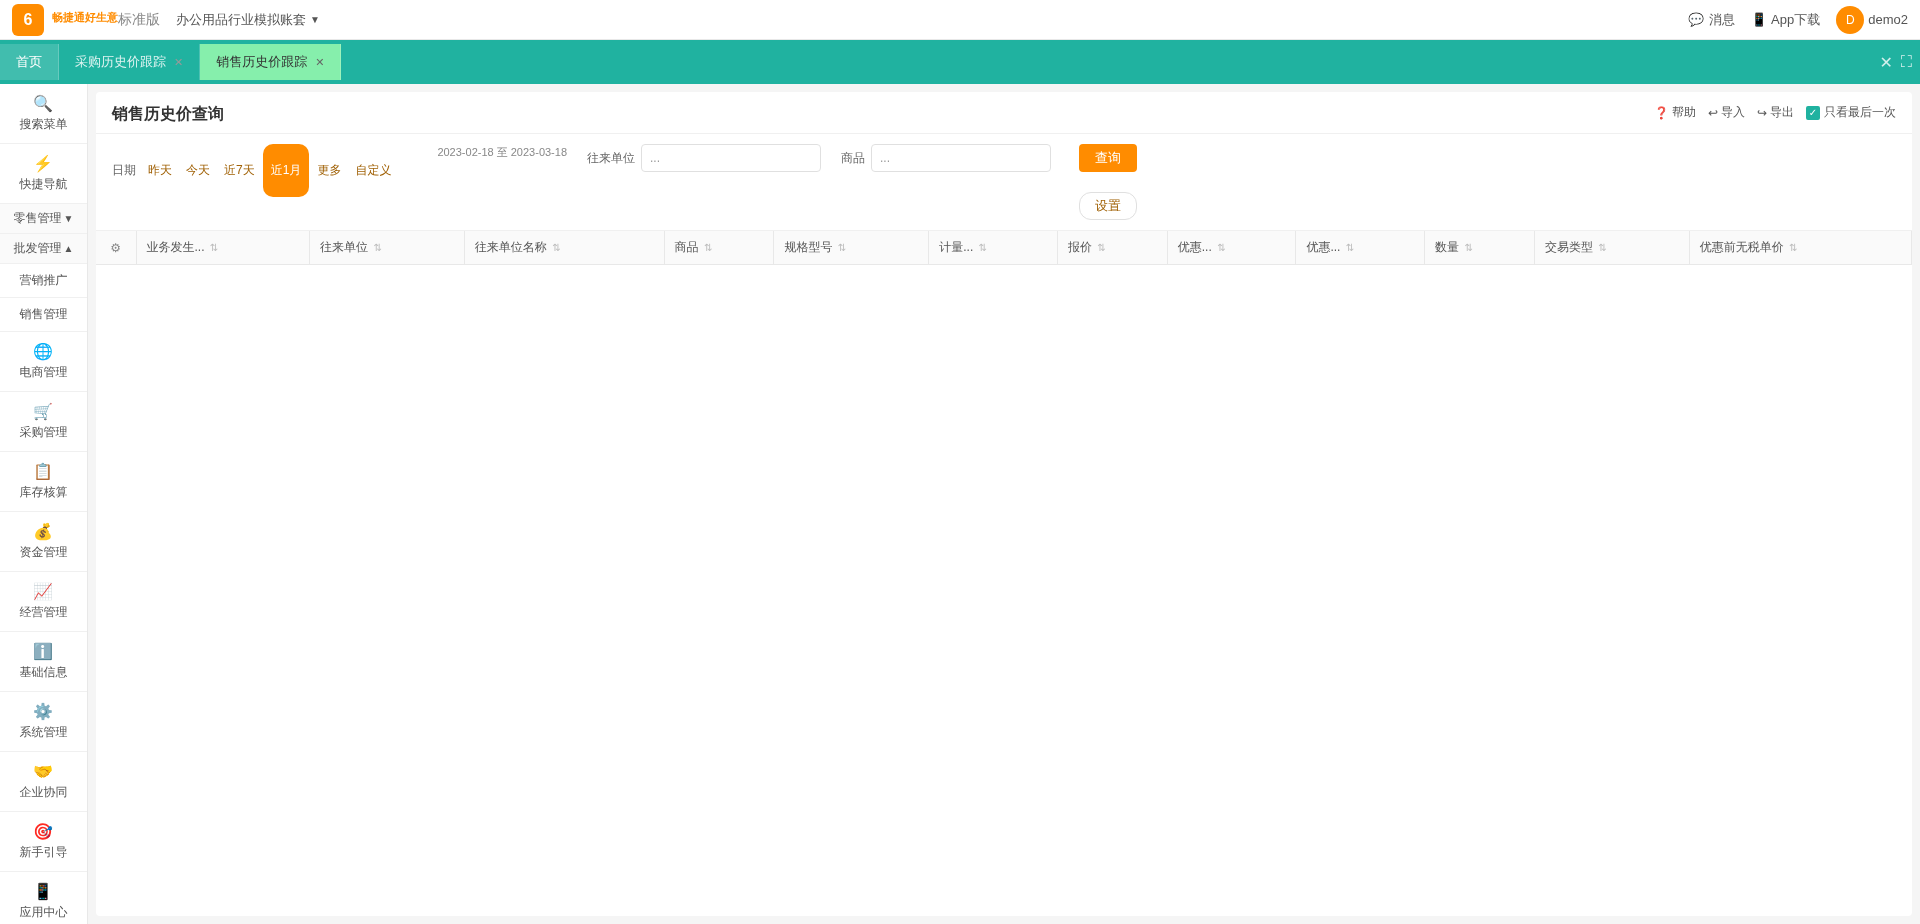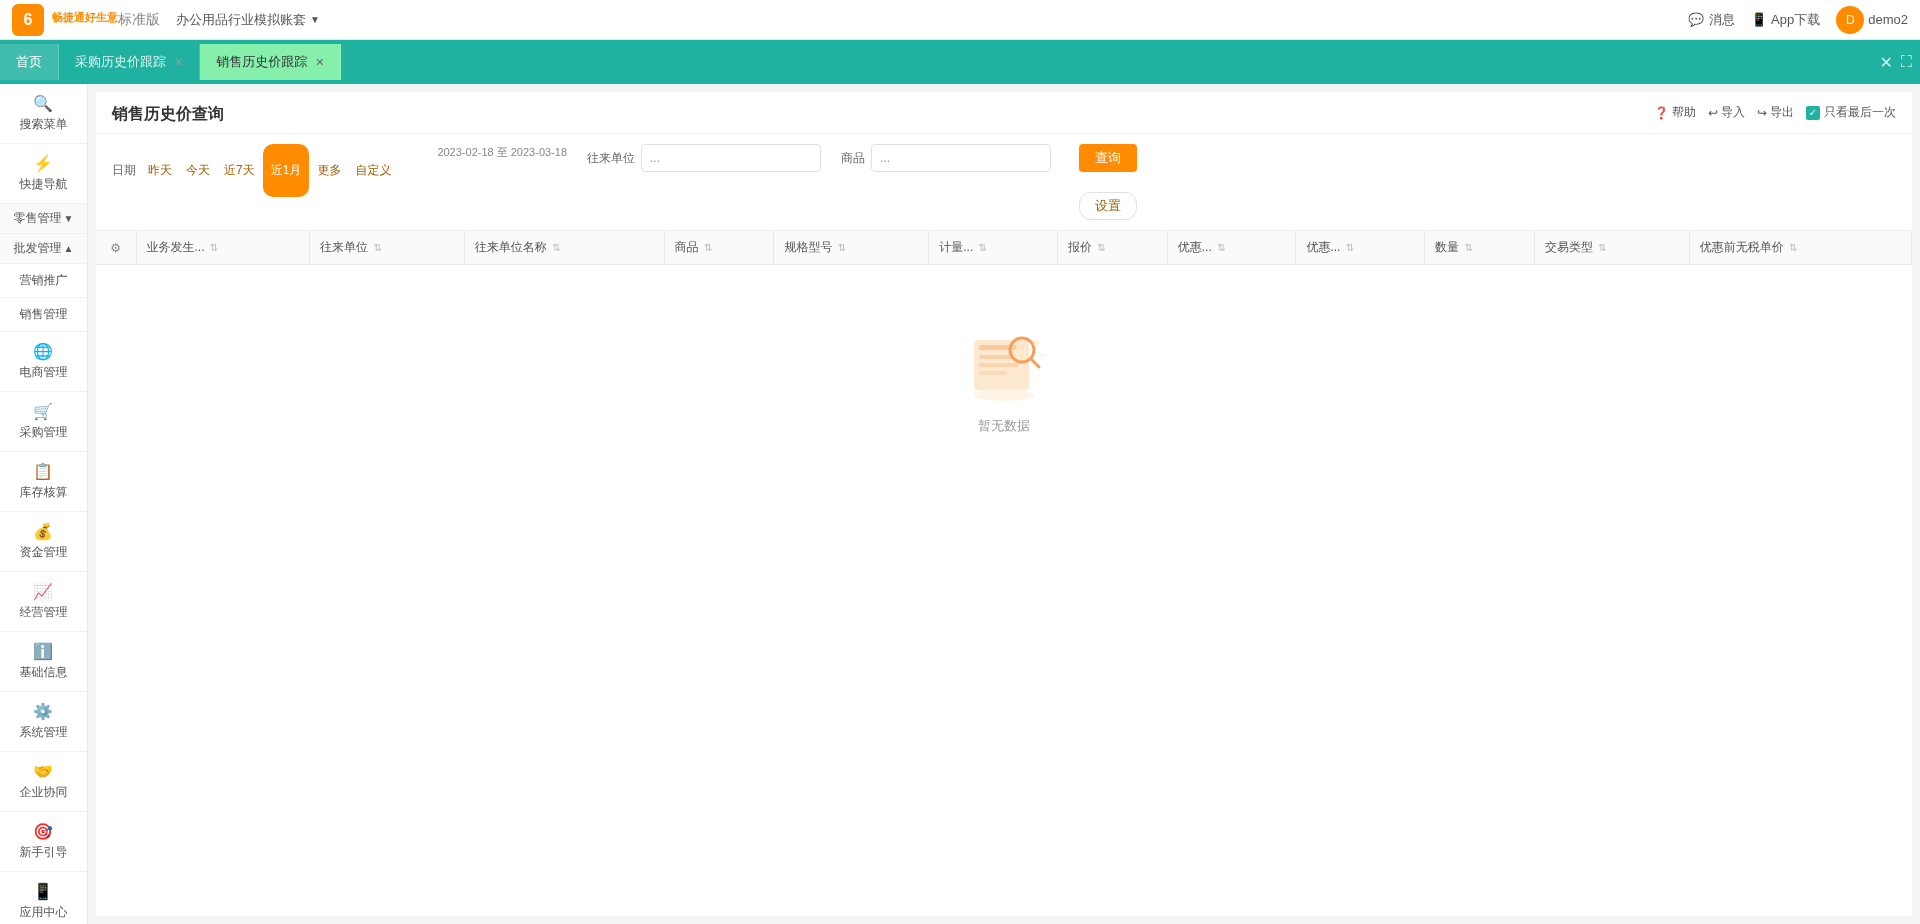--- a/index.html
+++ b/index.html
@@ -455,39 +455,17 @@
               <th>
                 <span>优惠前无税单价</span>
                 <span class="sort-icon">⇅</span>
               </th>
             </tr>
           </thead>
           <tbody id="table-body">
           </tbody>
         </table>
 
-        <div class="empty-state">
-          <div class="empty-icon">
-            <svg viewBox="0 0 100 80" xmlns="http://www.w3.org/2000/svg">
-
-              <ellipse cx="50" cy="70" rx="30" ry="6" fill="#fde8d0" opacity="0.5"></ellipse>
-
-              <rect x="20" y="15" width="55" height="50" rx="4" fill="#fde8d0"></rect>
-              <rect x="25" y="20" width="45" height="5" rx="2" fill="#f5b87a" opacity="0.6"></rect>
-              <rect x="25" y="30" width="35" height="4" rx="2" fill="#f5b87a" opacity="0.5"></rect>
-              <rect x="25" y="38" width="40" height="4" rx="2" fill="#f5b87a" opacity="0.4"></rect>
-              <rect x="25" y="46" width="28" height="4" rx="2" fill="#f5b87a" opacity="0.3"></rect>
-
-              <circle cx="68" cy="25" r="12" fill="none" stroke="#f5a05a" stroke-width="3"></circle>
-              <circle cx="68" cy="25" r="7" fill="#fde8d0" opacity="0.8"></circle>
-              <line x1="77" y1="34" x2="85" y2="42" stroke="#f5a05a" stroke-width="3" stroke-linecap="round"></line>
-
-              <circle cx="82" cy="18" r="3" fill="#fde8d0" opacity="0.7"></circle>
-              <circle cx="88" cy="30" r="2" fill="#fde8d0" opacity="0.5"></circle>
-            </svg>
-          </div>
-          <span class="empty-text">暂无数据</span>
-        </div>
       </div>
 
     </div>
   </div>
 </div>
 
 </body></html>

